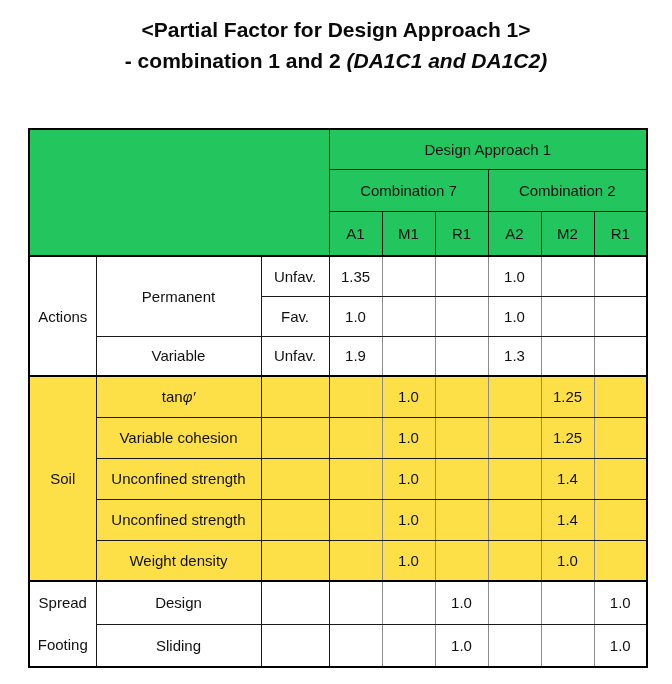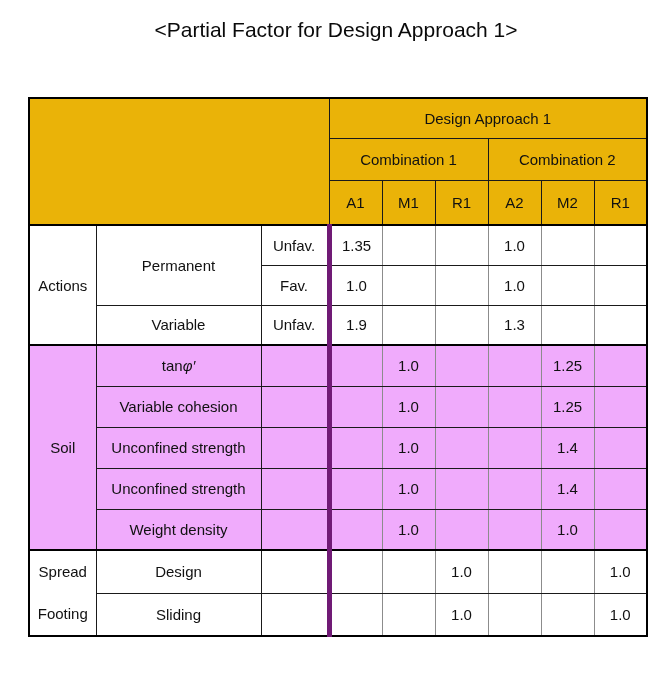--- a/index.html
+++ b/index.html
@@ -5,21 +5,21 @@
   html, body { margin: 0; padding: 0; }
   body {
     width: 672px; height: 684px;
     background: #ffffff;
     font-family: "Liberation Sans", sans-serif;
     color: #111111;
   }
   .title-block {
     padding-top: 14px;
     text-align: center;
-    font-weight: normal;
+    font-weight: bold;
     font-size: 21px;
     line-height: 31px;
     color: #0a0a0a;
   }
   .ital { font-style: italic; }
 
   table.pf-table {
     border-collapse: collapse;
     table-layout: fixed;
     width: 618px;
@@ -29,45 +29,46 @@
   .pf-table th, .pf-table td {
     border: 1px solid #1a1a1a;
     padding: 0;
     text-align: center;
     vertical-align: middle;
     font-size: 15px;
     font-weight: normal;
     overflow: hidden;
   }
   
-  .pf-table tr.hrow th { background: #eab308; }
+  .pf-table tr.hrow th { background: #22c55e; }
   .pf-table th.corner { background: #d8d8d8; }
   
-  .pf-table tr.soil td { background: #f0abfc; }
+  .pf-table tr.soil td { background: #fde047; }
   
   .pf-table td.v { border-left: 1px solid #8c8c8c; border-right: 1px solid #8c8c8c; }
-  .pf-table td.v-first { border-left: 5px solid #701a75; }
+  .pf-table td.v-first { border-left: 1px solid #701a75; }
   
   .pf-table tr.sec-start td { border-top: 2px solid #000000; }
   
   tr.h1 { height: 40px; }
   tr.h2 { height: 42px; }
   tr.h3 { height: 45px; }
   tr.ra { height: 40px; }
   tr.rs { height: 41px; }
   tr.rf { height: 42px; }
   
   td.stack { vertical-align: middle; }
   td.stack .stack-line { height: 42px; line-height: 42px; }
 </style>
 </head>
 <body>
 
 <div class="title-block">
   <div>&lt;Partial Factor for Design Approach 1&gt;</div>
+  <div><span>- combination 1 and 2 </span><span class="ital">(DA1C1 and DA1C2)</span></div>
 </div>
 
 <table class="pf-table">
   <colgroup>
     <col style="width:67px">
       <col style="width:165px">
       <col style="width:68px">
     <col style="width:53px">
       <col style="width:53px">
       <col style="width:53px">
@@ -75,21 +76,21 @@
       <col style="width:53px">
       <col style="width:53px">
   </colgroup>
 
   <tbody>
       <tr class="hrow h1">
     <th class="corner" colspan="3" rowspan="3"></th>
     <th colspan="6">Design Approach 1</th>
   </tr>
   <tr class="hrow h2">
-    <th colspan="3">Combination 1</th>
+    <th colspan="3">Combination 7</th>
     <th colspan="3">Combination 2</th>
   </tr>
   <tr class="hrow h3">
     <th>A1</th>
     <th>M1</th>
     <th>R1</th>
     <th>A2</th>
     <th>M2</th>
     <th>R1</th>
   </tr>

